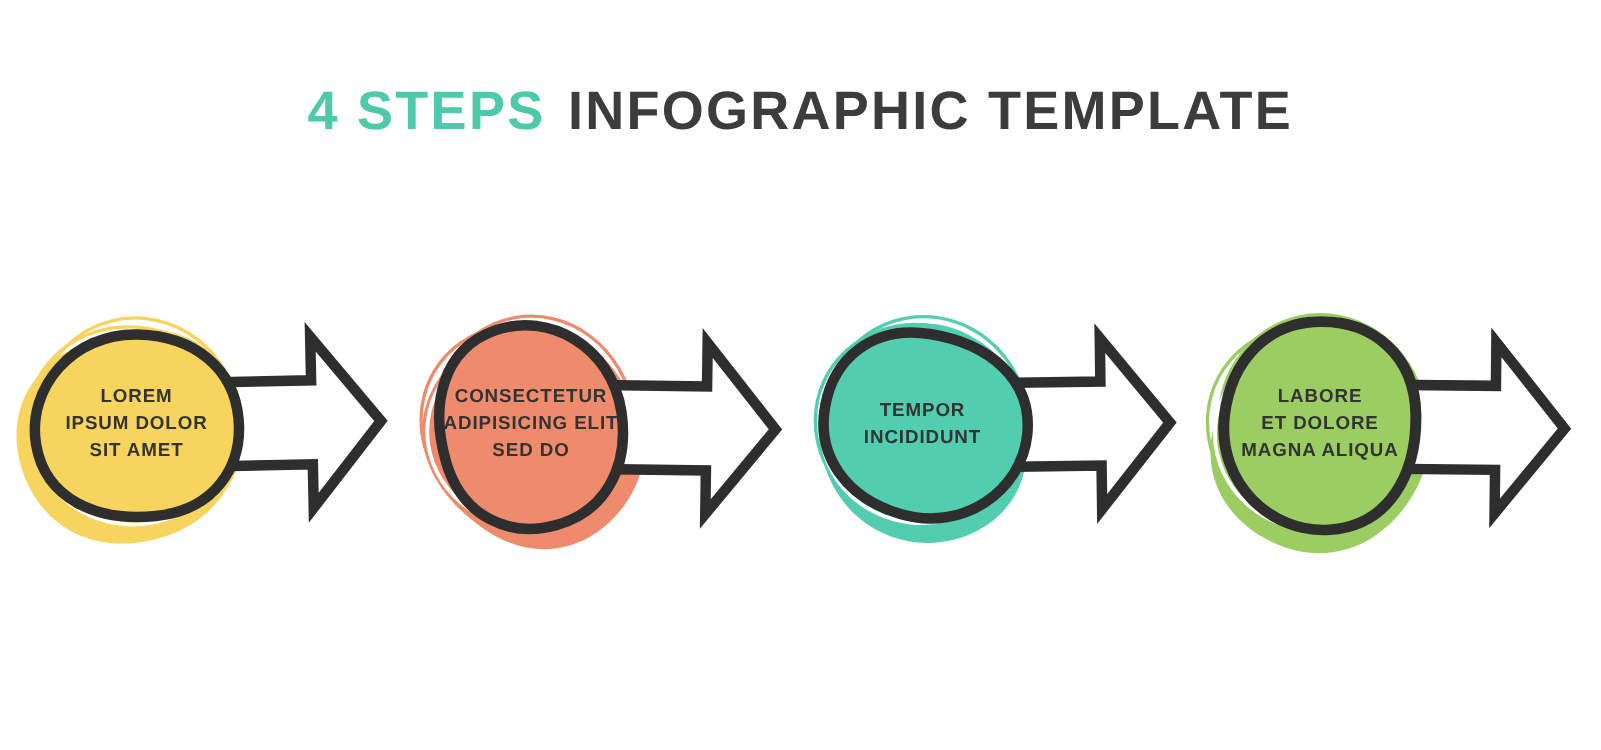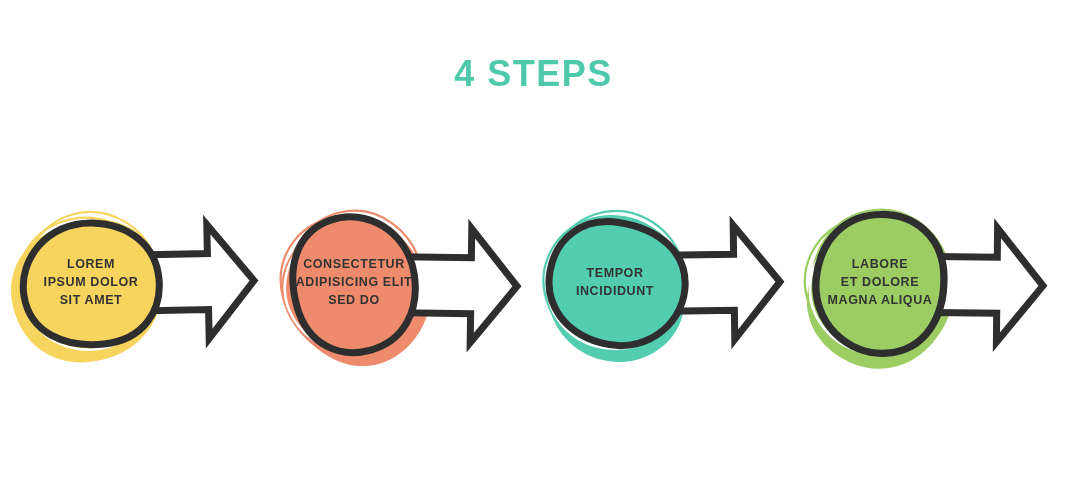--- a/index.html
+++ b/index.html
@@ -75,20 +75,21 @@
     fill: var(--text-ink);
     text-anchor: middle;
   }
 </style>
 </head>
 <body>
 
 <header>
   <h1>
     <span class="accent">4 STEPS</span>
+    <span>INFOGRAPHIC TEMPLATE</span>
   </h1>
 </header>
 
 <svg class="flow" width="1067" height="500" viewBox="0 0 1067 500" xmlns="http://www.w3.org/2000/svg">
   <defs>
     <path id="blobPath" d="M 1,-61 C 39,-60 65,-38 68,-5 C 71,27 52,56 13,60 C -26,64 -61,49 -67,12 C -73,-25 -43,-62 1,-61 Z"></path>
   </defs>
 
   <g transform="translate(91,284)">
     <use href="#blobPath" class="paint" transform="translate(-3,7) rotate(160) scale(1.12 1.15)" fill="#f7d45e"></use>

